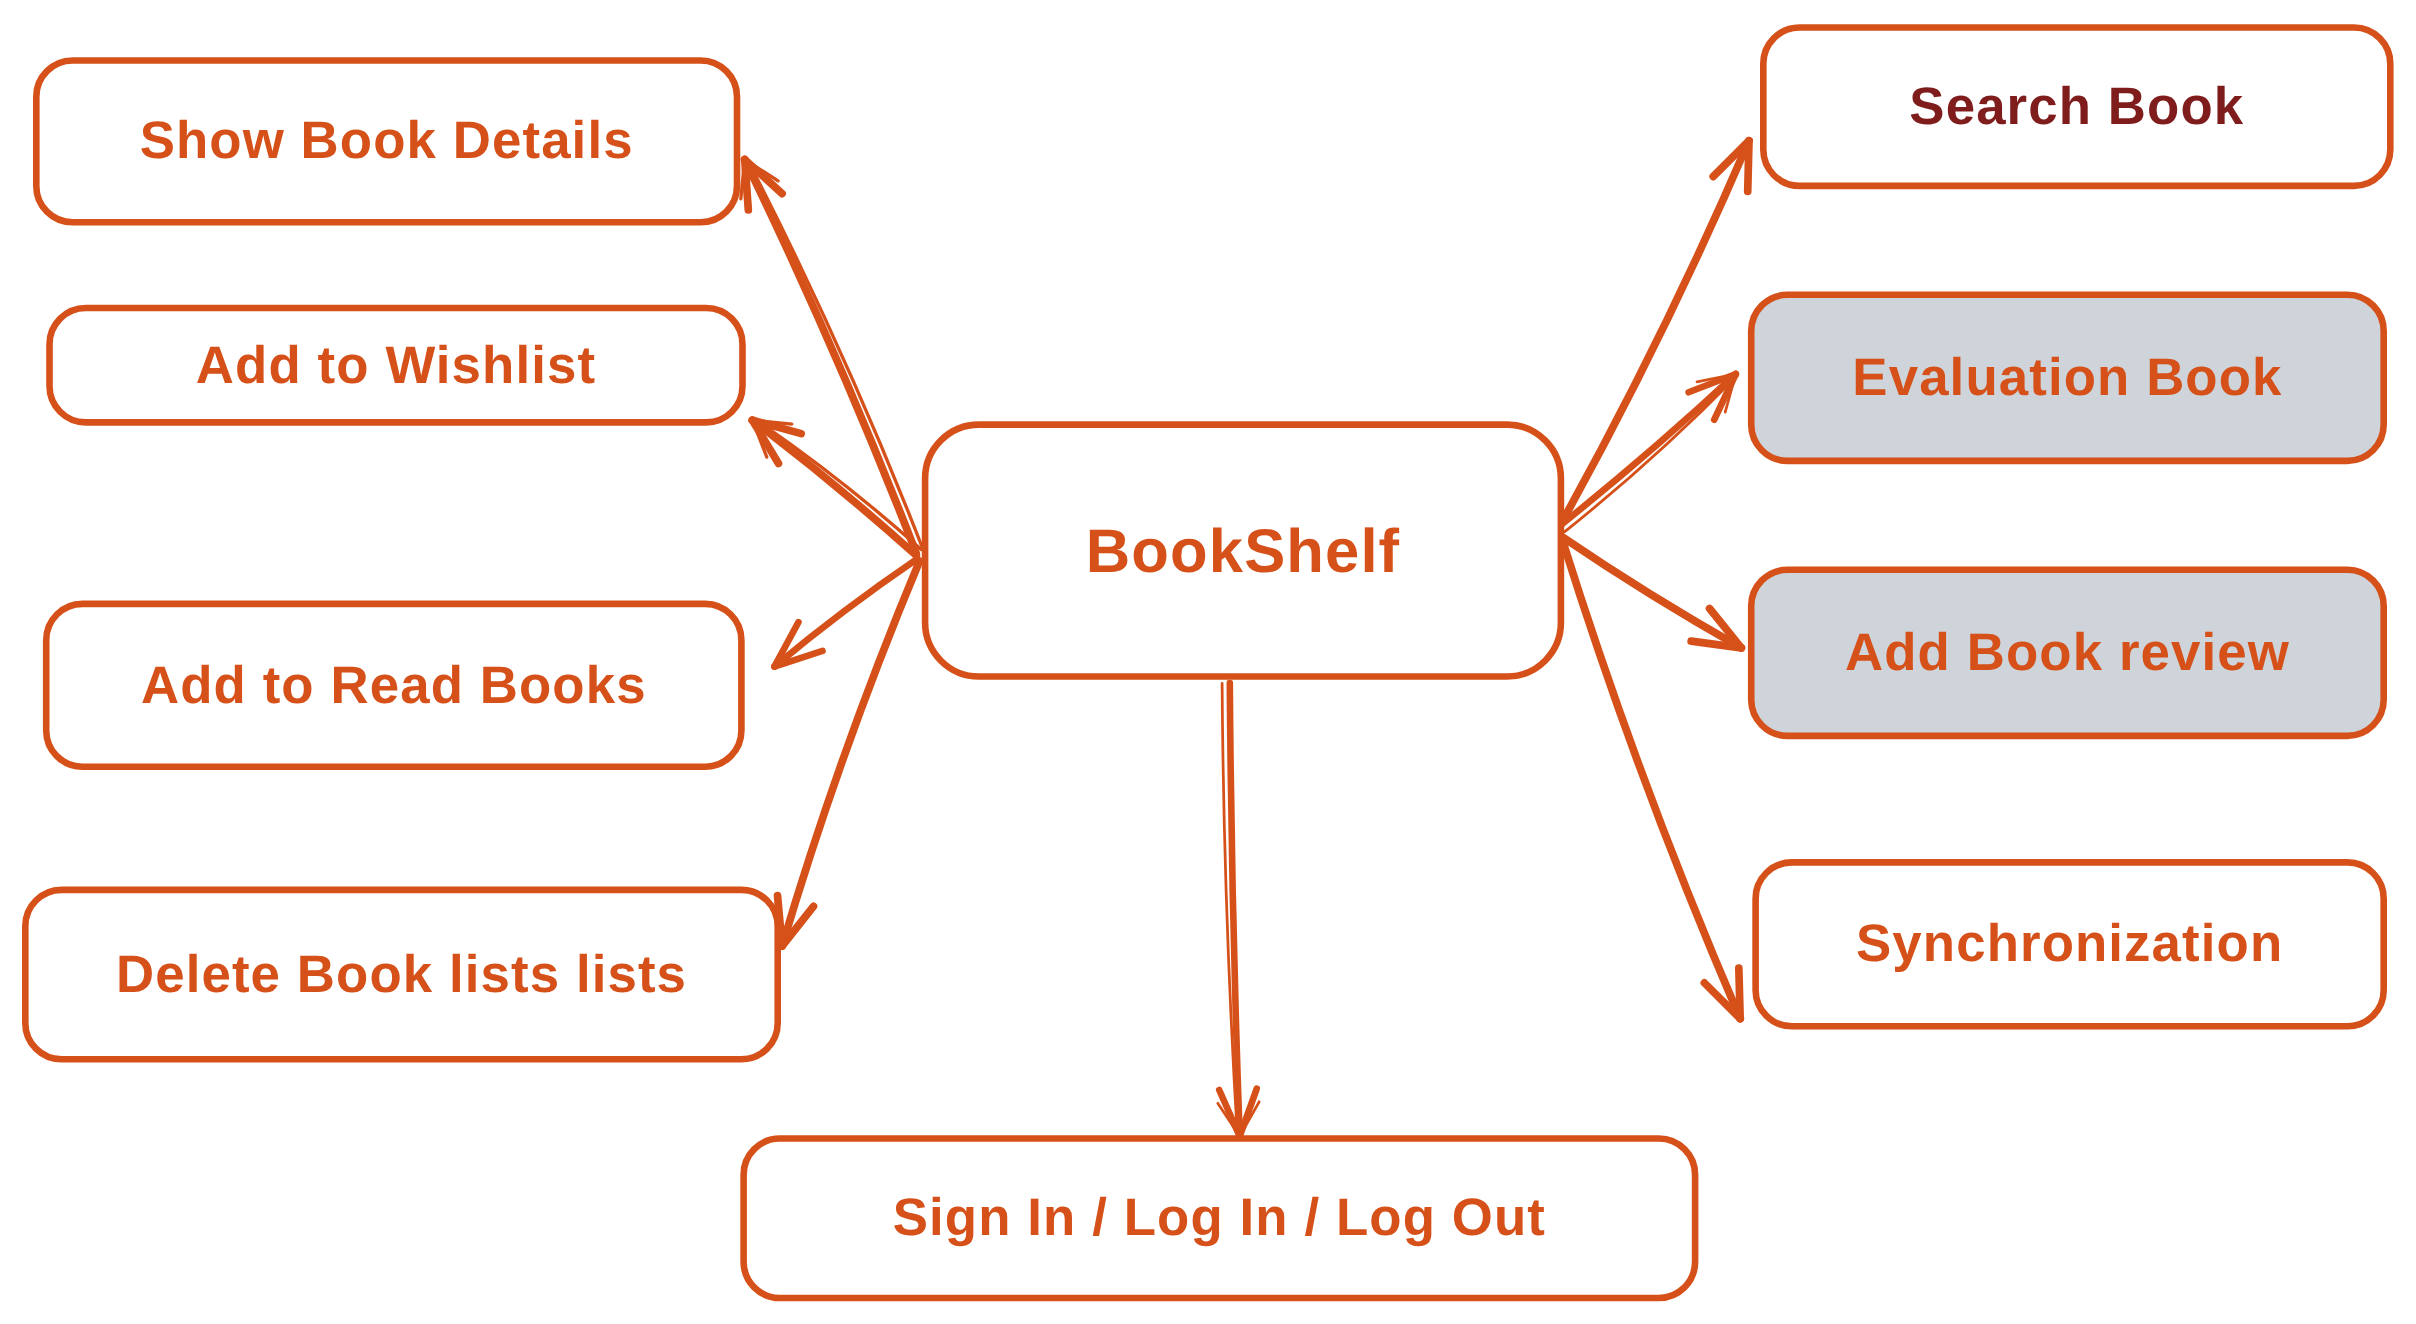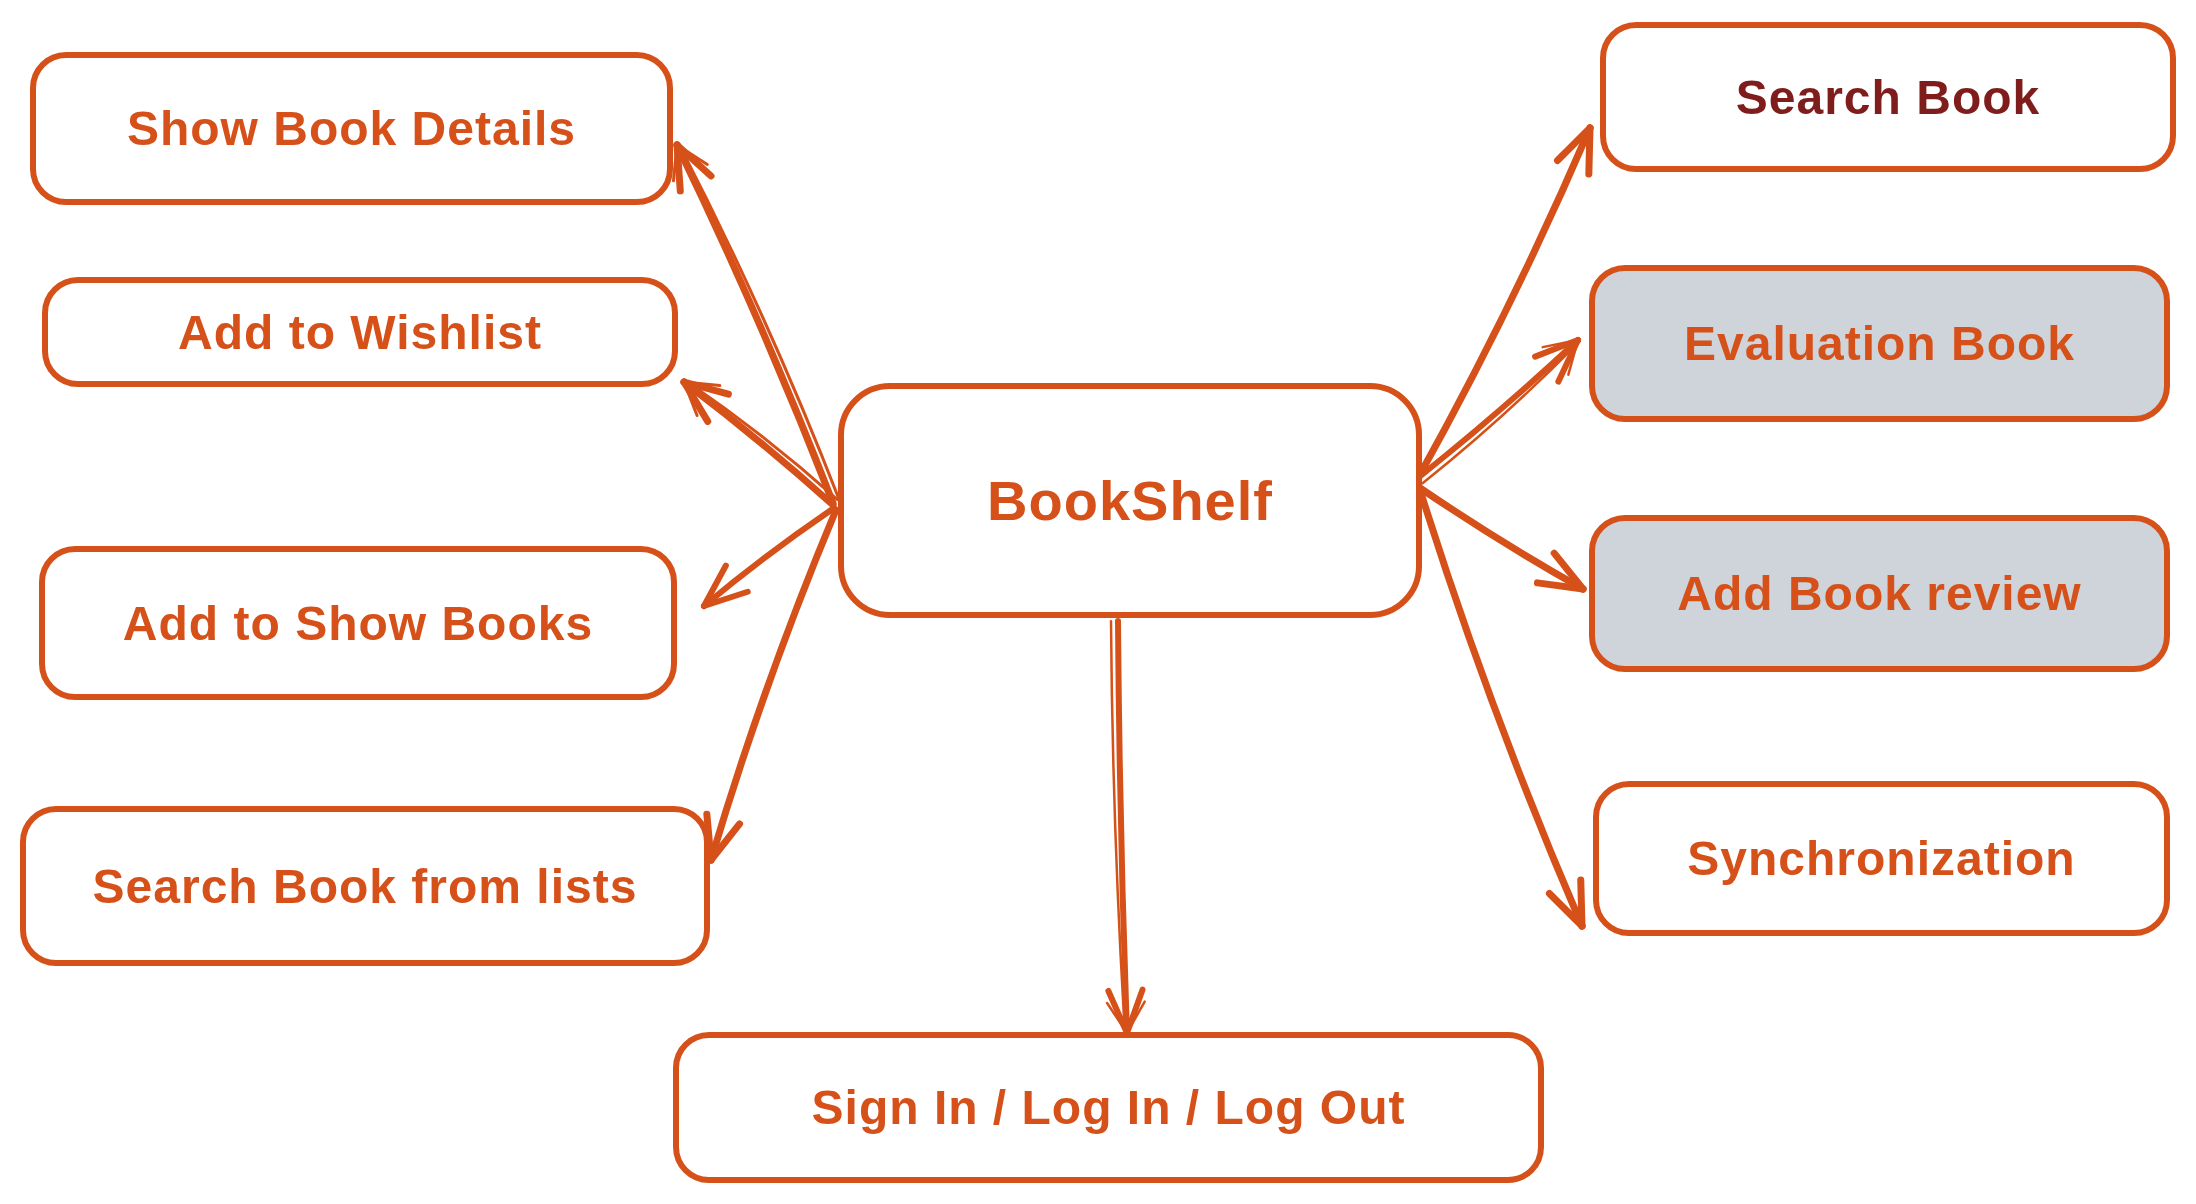--- a/index.html
+++ b/index.html
@@ -108,24 +108,24 @@
       </g>
     </svg>
 
 <div class="node white" style="left: 30px; top: 52px; width: 643px; height: 153px; border: 6px solid rgb(214, 81, 26); color: rgb(214, 81, 26); background: rgb(255, 255, 255);">
       <span>Show Book Details</span>
     </div>
     <div class="node white" style="left: 42px; top: 277px; width: 636px; height: 110px; border: 6px solid rgb(214, 81, 26); color: rgb(214, 81, 26); background: rgb(255, 255, 255); text-align: right;">
       <span>Add to Wishlist</span>
     </div>
     <div class="node white" style="left: 39px; top: 546px; width: 638px; height: 154px; border: 6px solid rgb(214, 81, 26); color: rgb(214, 81, 26); background: rgb(255, 255, 255);">
-      <span>Add to Show Books</span>
+      <span>Add to Read Books</span>
     </div>
     <div class="node white" style="left: 20px; top: 806px; width: 690px; height: 160px; border: 6px solid rgb(214, 81, 26); color: rgb(214, 81, 26); background: rgb(255, 255, 255);">
-      <span>Search Book from lists</span>
+      <span>Delete Book lists lists</span>
     </div>
     <div class="node white center" style="left: 838px; top: 383px; width: 584px; height: 235px; border: 6px solid rgb(214, 81, 26); color: rgb(214, 81, 26); background: rgb(255, 255, 255);">
       <span>BookShelf</span>
     </div>
     <div class="node white" style="left: 1600px; top: 22px; width: 576px; height: 150px; border: 6px solid rgb(214, 81, 26); color: #7f1d1d; background: rgb(255, 255, 255);">
       <span>Search Book</span>
     </div>
     <div class="node gray" style="left: 1589px; top: 265px; width: 581px; height: 157px; border: 6px solid rgb(214, 81, 26); color: rgb(214, 81, 26); background: rgb(206, 212, 218);">
       <span>Evaluation Book</span>
     </div>

